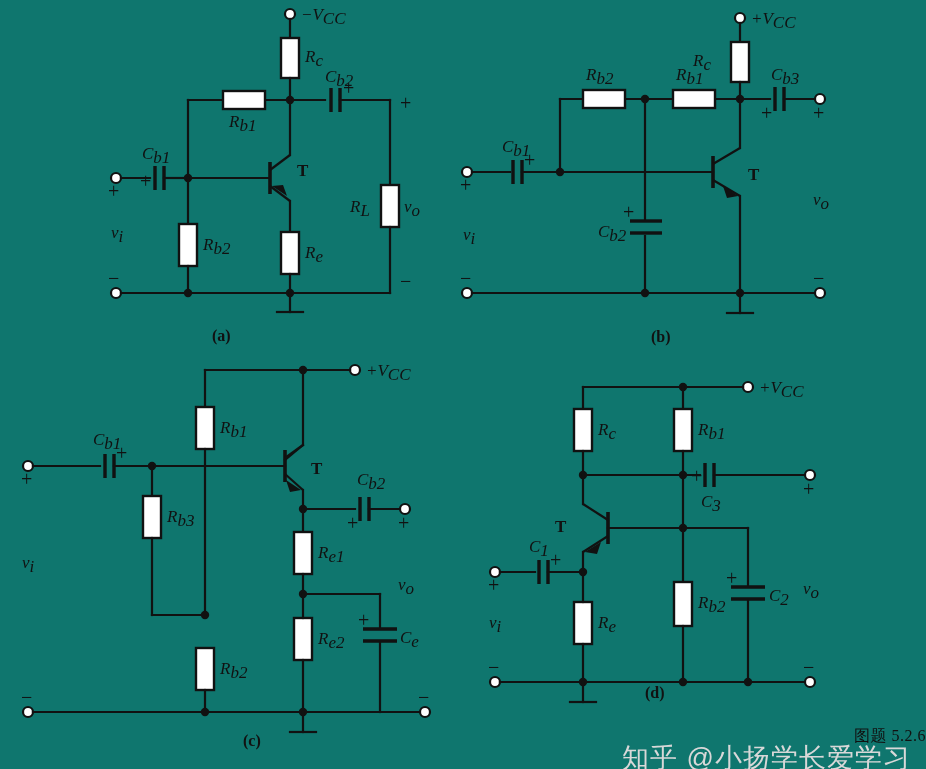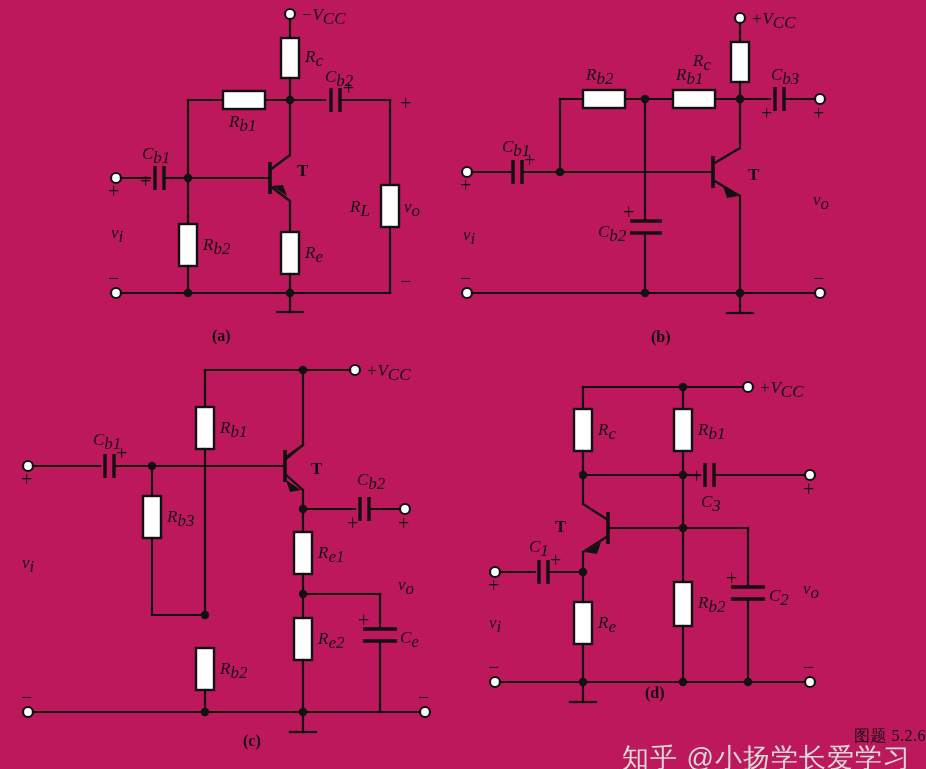--- a/index.html
+++ b/index.html
@@ -4,21 +4,21 @@
 <style>
   html, body {
     margin: 0;
     padding: 0;
     background: #ffffff;
   }
   #page {
     position: relative;
     width: 926px;
     height: 769px;
-    background: #be185d;
+    background: #0f766e;
     font-family: "Liberation Serif", "DejaVu Serif", serif;
     overflow: hidden;
   }
   svg.circuit { display: block; }
   .wire { stroke: #111111; stroke-width: 2.2; fill: none; stroke-linecap: square; }
   .dev { stroke: #111111; stroke-width: 2.4; fill: #ffffff; }
   .devfill { fill: #111111; }
   .term { stroke: #111111; stroke-width: 2.2; fill: #ffffff; }
   .node { fill: #111111; }
   .plate { stroke: #111111; stroke-width: 3.4; }

